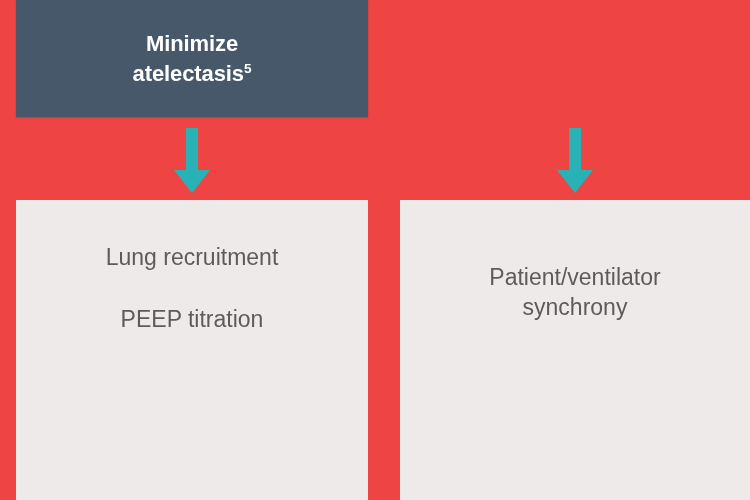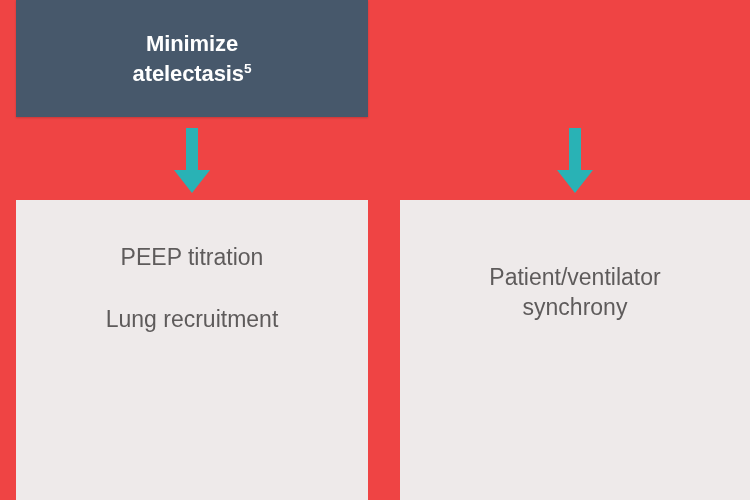--- a/index.html
+++ b/index.html
@@ -119,22 +119,22 @@
 atelectasis</span><sup>5</sup></div>
     </div>
 
     <div class="arrow">
       <svg width="40" height="66" viewBox="0 0 40 66" xmlns="http://www.w3.org/2000/svg">
         <path d="M14 0 H26 V42 H38 L20 65 L2 42 H14 Z" fill="#29b2b5"></path>
       </svg>
     </div>
 
     <div class="content-card">
+      <p class="content-line">Lung recruitment</p>
       <p class="content-line">PEEP titration</p>
-      <p class="content-line">Lung recruitment</p>
     </div>
 
   </div>
 
   <div class="column column-right">
 
 
     <div class="arrow">
       <svg width="40" height="66" viewBox="0 0 40 66" xmlns="http://www.w3.org/2000/svg">
         <path d="M14 0 H26 V42 H38 L20 65 L2 42 H14 Z" fill="#29b2b5"></path>

